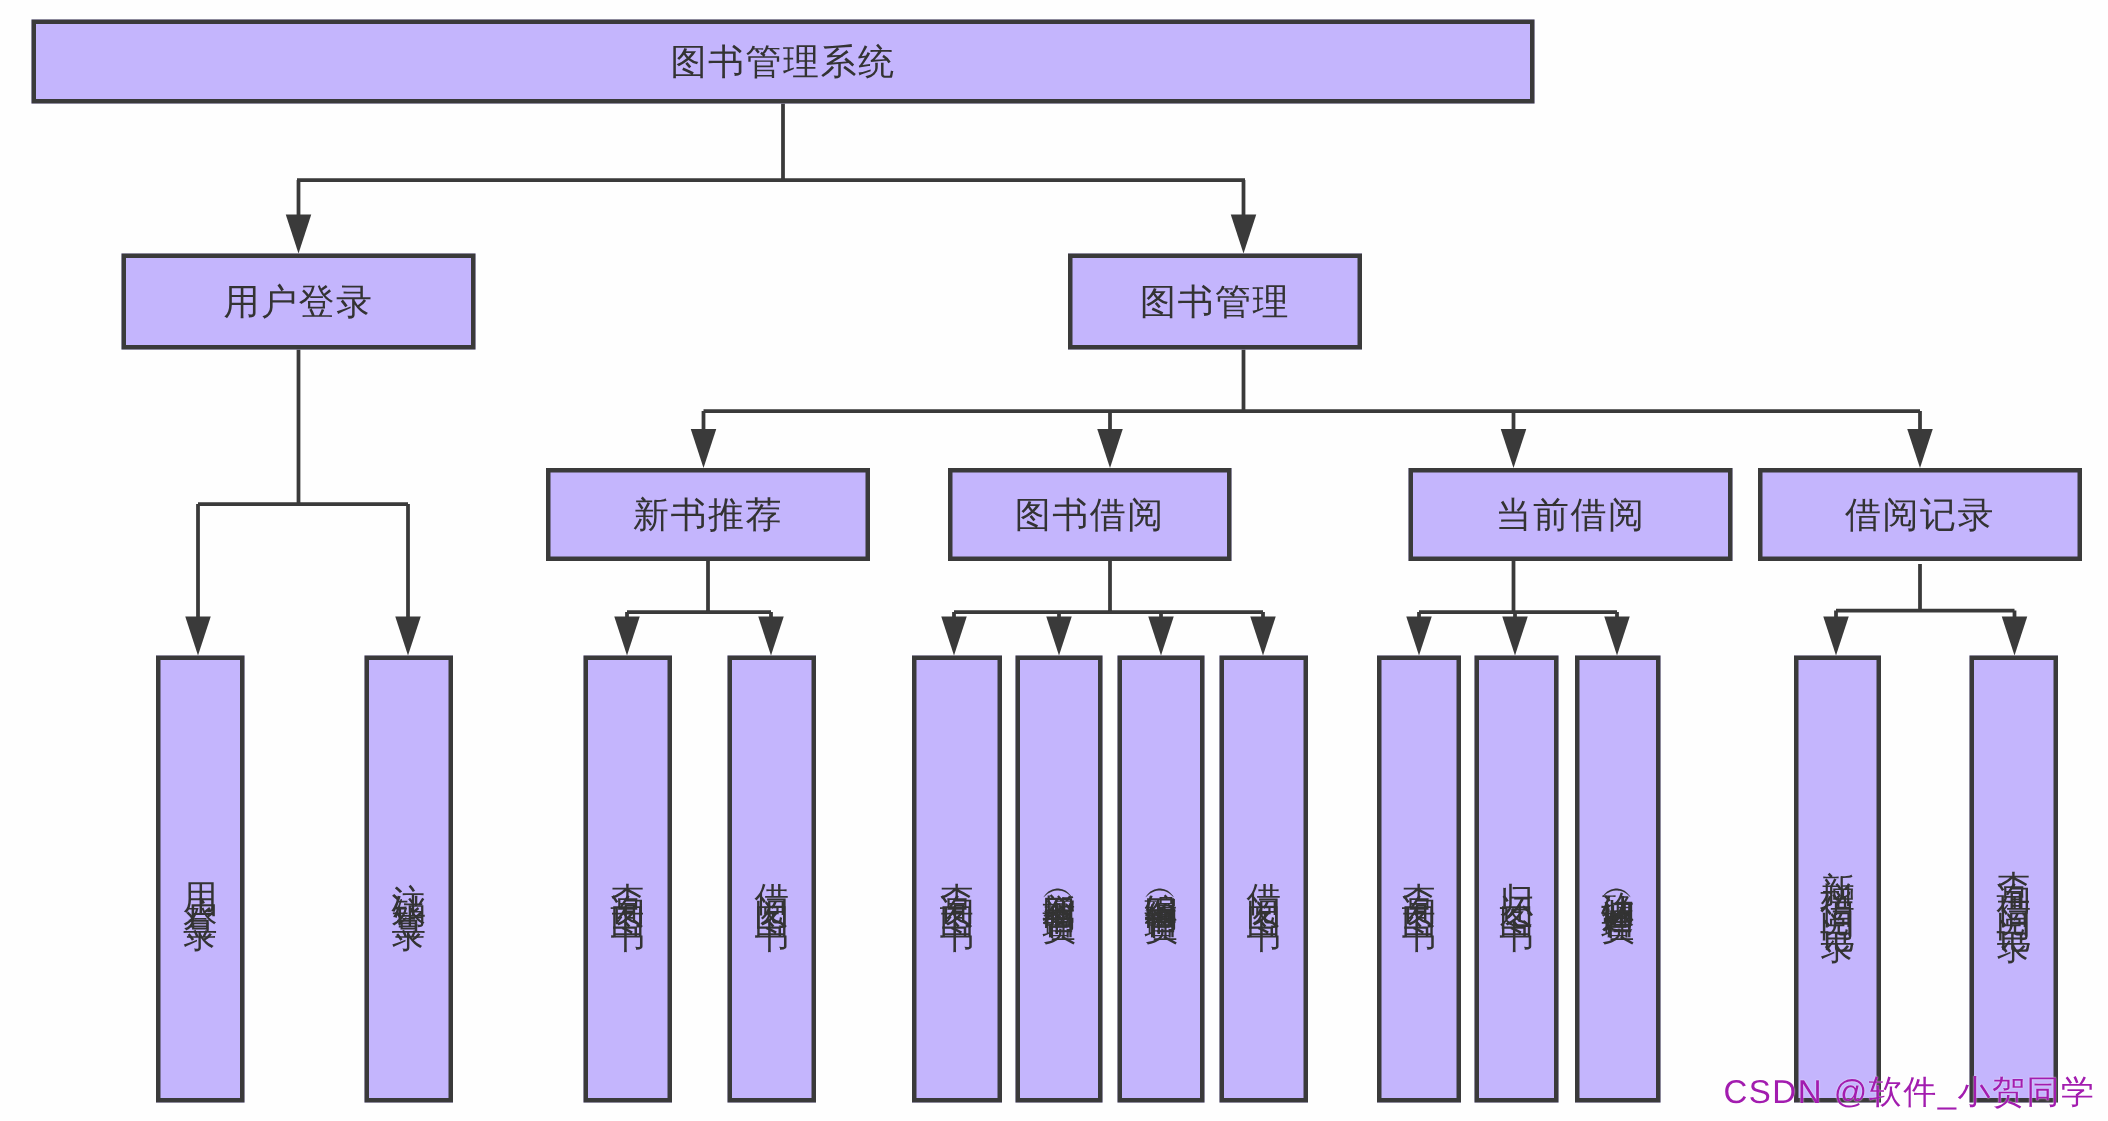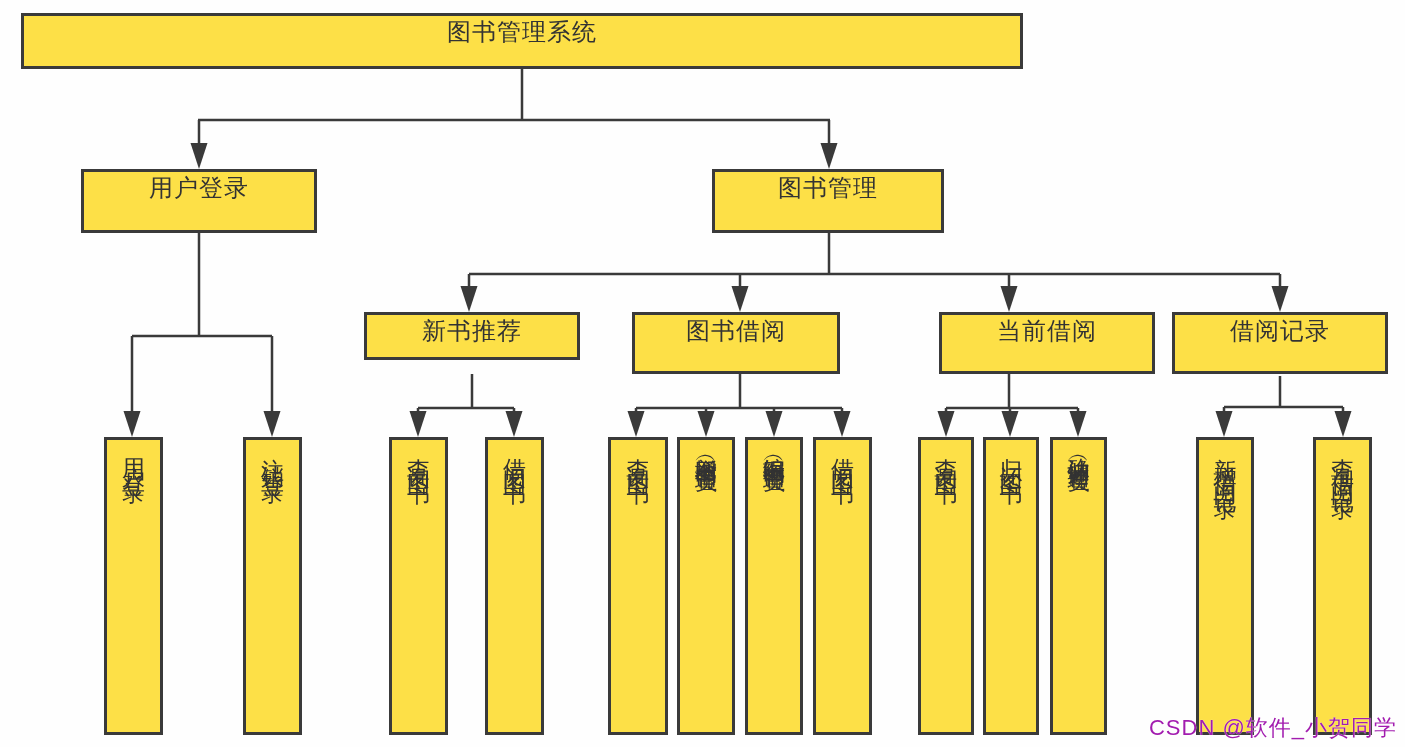--- a/index.html
+++ b/index.html
@@ -18,23 +18,24 @@
   .connectors {
     position: absolute;
     left: 0;
     top: 0;
     width: 1405px;
     height: 747px;
   }
   .box {
     position: absolute;
     box-sizing: border-box;
-    background: #fde047;
+    background: #c4b5fd;
     border: 3px solid #3a3a3a;
     display: flex;
+    align-items: center;
     justify-content: center;
     color: #333333;
   }
   .hnode {
     font-size: 24px;
     letter-spacing: 1px;
     white-space: nowrap;
   }
   .leaf {
     top: 437px;
@@ -107,28 +108,28 @@
     </g>
   </svg>
 
   <div class="box hnode" style="left:21px; top:13px; width:1002px; height:56px;">
     <span class="lbl">图书管理系统</span>
   </div>
 
   <div class="box hnode" style="left:81px; top:169px; width:236px; height:64px;">
     <span class="lbl">用户登录</span>
   </div>
-  <div class="box hnode" style="left:712px; top:169px; width:232px; height:64px;">
+  <div class="box hnode" style="left:712px; top:169px; width:196px; height:64px;">
     <span class="lbl">图书管理</span>
   </div>
 
-  <div class="box hnode" style="left:364px; top:312px; width:216px; height:48px;">
+  <div class="box hnode" style="left:364px; top:312px; width:216px; height:62px;">
     <span class="lbl">新书推荐</span>
   </div>
-  <div class="box hnode" style="left:632px; top:312px; width:208px; height:62px;">
+  <div class="box hnode" style="left:632px; top:312px; width:189px; height:62px;">
     <span class="lbl">图书借阅</span>
   </div>
   <div class="box hnode" style="left:901px; top:312px; width:216px; height:62px;margin-left:38px;">
     <span class="lbl">当前借阅</span>
   </div>
   <div class="box hnode" style="left:1172px; top:312px; width:216px; height:62px;">
     <span class="lbl">借阅记录</span>
   </div>
 
   <div class="box leaf" style="left:104px; width:59px;">

